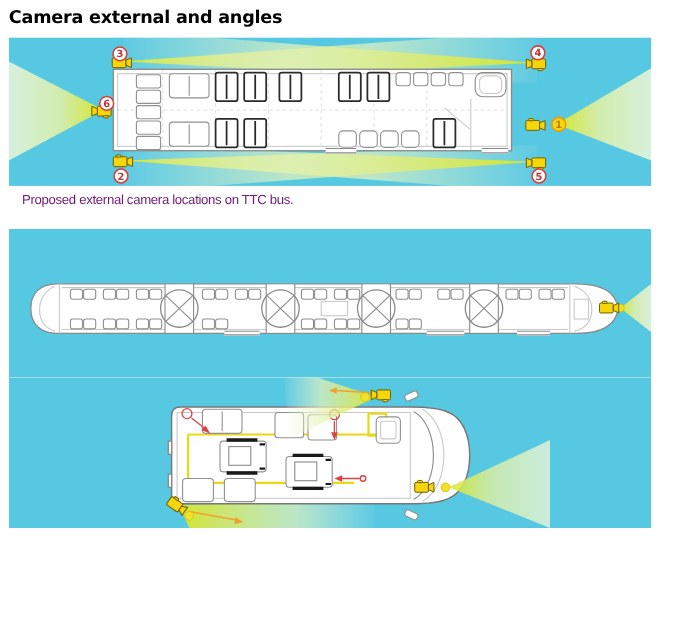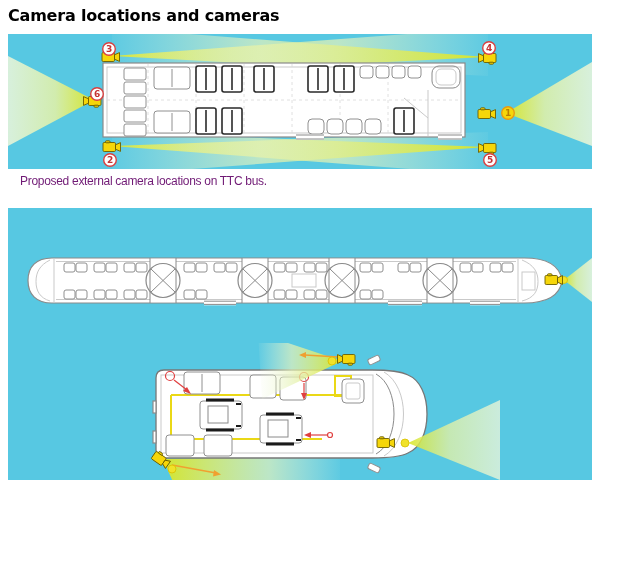--- a/index.html
+++ b/index.html
@@ -29,21 +29,21 @@
   .orgf { fill:#f0a030; stroke:none; }
   .yel  { stroke:#ead816; fill:none; stroke-width:2; }
   .badge circle { fill:#fff; stroke:#d84040; stroke-width:1.4; }
   .badge text { fill:#c43333; font-family:"DejaVu Sans",sans-serif; font-size:9px; font-weight:bold; text-anchor:middle; }
   .badge.b1 circle { fill:#f6d60a; stroke:#e89b12; }
   .badge.b1 text { fill:#b97f00; }
 </style>
 </head>
 <body>
 
-<h1 data-name="page-title">Camera locations and cameras</h1>
+<h1 data-name="page-title">Camera external and angles</h1>
 
 <figure class="panel" data-name="panel-ttc-bus">
   <svg width="584" height="135" viewBox="0 0 584 135" data-name="ttc-bus-diagram" role="img">
     <defs>
       <linearGradient id="gR" x1="0" y1="0" x2="1" y2="0">
         <stop offset="0" stop-color="#d9e626" stop-opacity=".97"></stop>
         <stop offset=".45" stop-color="#dff0a8" stop-opacity=".9"></stop>
         <stop offset="1" stop-color="#eef7db" stop-opacity=".85"></stop>
       </linearGradient>
       <linearGradient id="gL" x1="0" y1="0" x2="1" y2="0">

